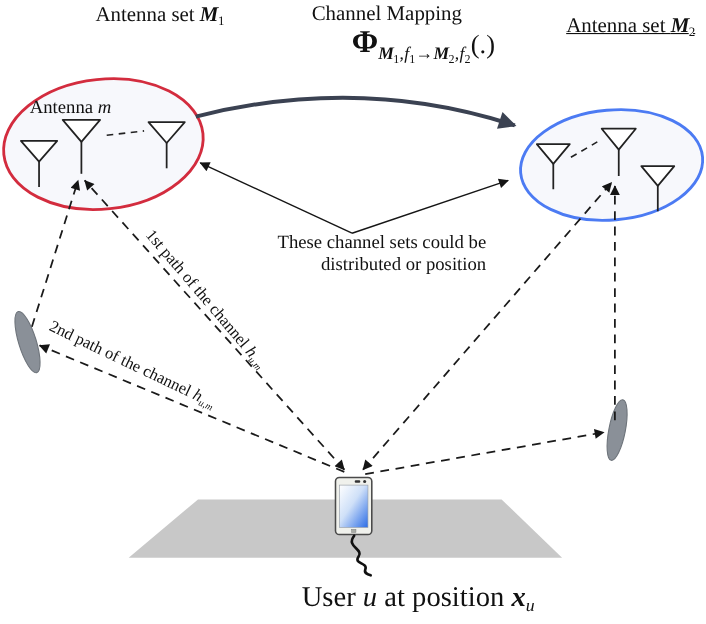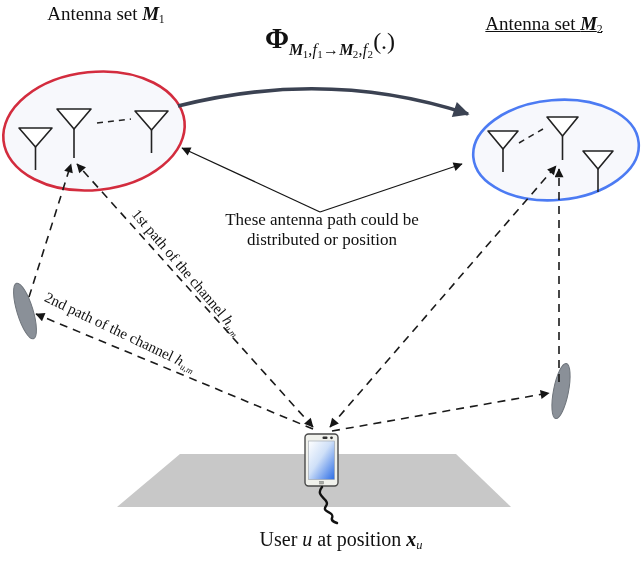--- a/index.html
+++ b/index.html
@@ -1,24 +1,24 @@
 <!DOCTYPE html>
 <html><head>
 <meta charset="utf-8">
 <style>
   html,body{margin:0;padding:0;background:#ffffff;}
   .stage{
     position:relative;width:642px;height:567px;background:#ffffff;
     font-family:"Liberation Serif", serif;color:#111;overflow:hidden;
   }
   .stage svg{position:absolute;left:0;top:0;}
-  .lbl{position:absolute;text-align:center;line-height:1.16;}
+  .lbl{position:absolute;text-align:right;line-height:1.16;}
   .t19{font-size:19px;}
   .t17{font-size:17px;}
-  .t21{font-size:20px;}
+  .t21{font-size:26px;}
   .iv{font-style:italic;}
   .biv{font-style:italic;font-weight:bold;}
   .cal{font-style:italic;font-weight:600;letter-spacing:-0.5px;}
   .msub{font-size:0.62em;vertical-align:-0.28em;}
   .vsub{font-size:0.6em;vertical-align:-0.32em;font-style:italic;}
   .phi{font-weight:700;font-size:29px;}
   .fsub{font-size:16px;vertical-align:-7px;letter-spacing:0.2px;}
   .fss{font-size:11px;vertical-align:-3px;}
   .ftail{font-size:24px;vertical-align:-1px;}
   .rot{position:absolute;white-space:nowrap;font-size:15px;transform-origin:0 0;}
@@ -106,32 +106,38 @@
       <circle cx="331.5" cy="437.8" r="1.4" fill="#333"></circle>
       <rect x="319.6" y="481.2" width="4" height="2.8" fill="#a9aca6" stroke="#777" stroke-width="0.4"></rect>
       <path d="M322,487 C314,497 331,499 326,506 C321,513 335,511 332,518 C331,521 334,522 337,523" fill="none" stroke="#111" stroke-width="2.4" stroke-linecap="round"></path>
     </g>
   </svg>
 
   <div class="lbl t19" id="set1-label">
     <div><span>Antenna set </span><span class="cal">M</span><span class="msub">1</span></div>
   </div>
 
+  <div class="lbl t19" id="mapping-title">
+    <span>Channel Mapping</span>
+  </div>
 
   <div class="lbl" id="formula">
     <span class="phi">Φ</span><span class="fsub"><span class="cal">M</span><span class="fss">1</span><span>,</span><span class="iv">f</span><span class="fss">1</span><span>→</span><span class="cal">M</span><span class="fss">2</span><span>,</span><span class="iv">f</span><span class="fss">2</span></span><span class="ftail">(.)</span>
   </div>
 
   <div class="lbl t19" id="set2-label">
     <div><span>Antenna set </span><span class="cal">M</span><span class="msub">2</span></div>
   </div>
 
+  <div class="lbl" id="antenna-m-label">
+    <span>Antenna </span><span class="iv">m</span>
+  </div>
 
   <div class="lbl t17" id="note-label">
-    <div>These antenna path could be</div>
+    <div>These channel sets could be</div>
     <div>distributed or position</div>
   </div>
 
   <div class="rot" id="path1-label">
     <span>1st path of the channel </span><span class="iv">h</span><span class="vsub">u,m</span>
   </div>
 
   <div class="rot" id="path2-label">
     <span>2nd path of the channel </span><span class="iv">h</span><span class="vsub">u,m</span>
   </div>

